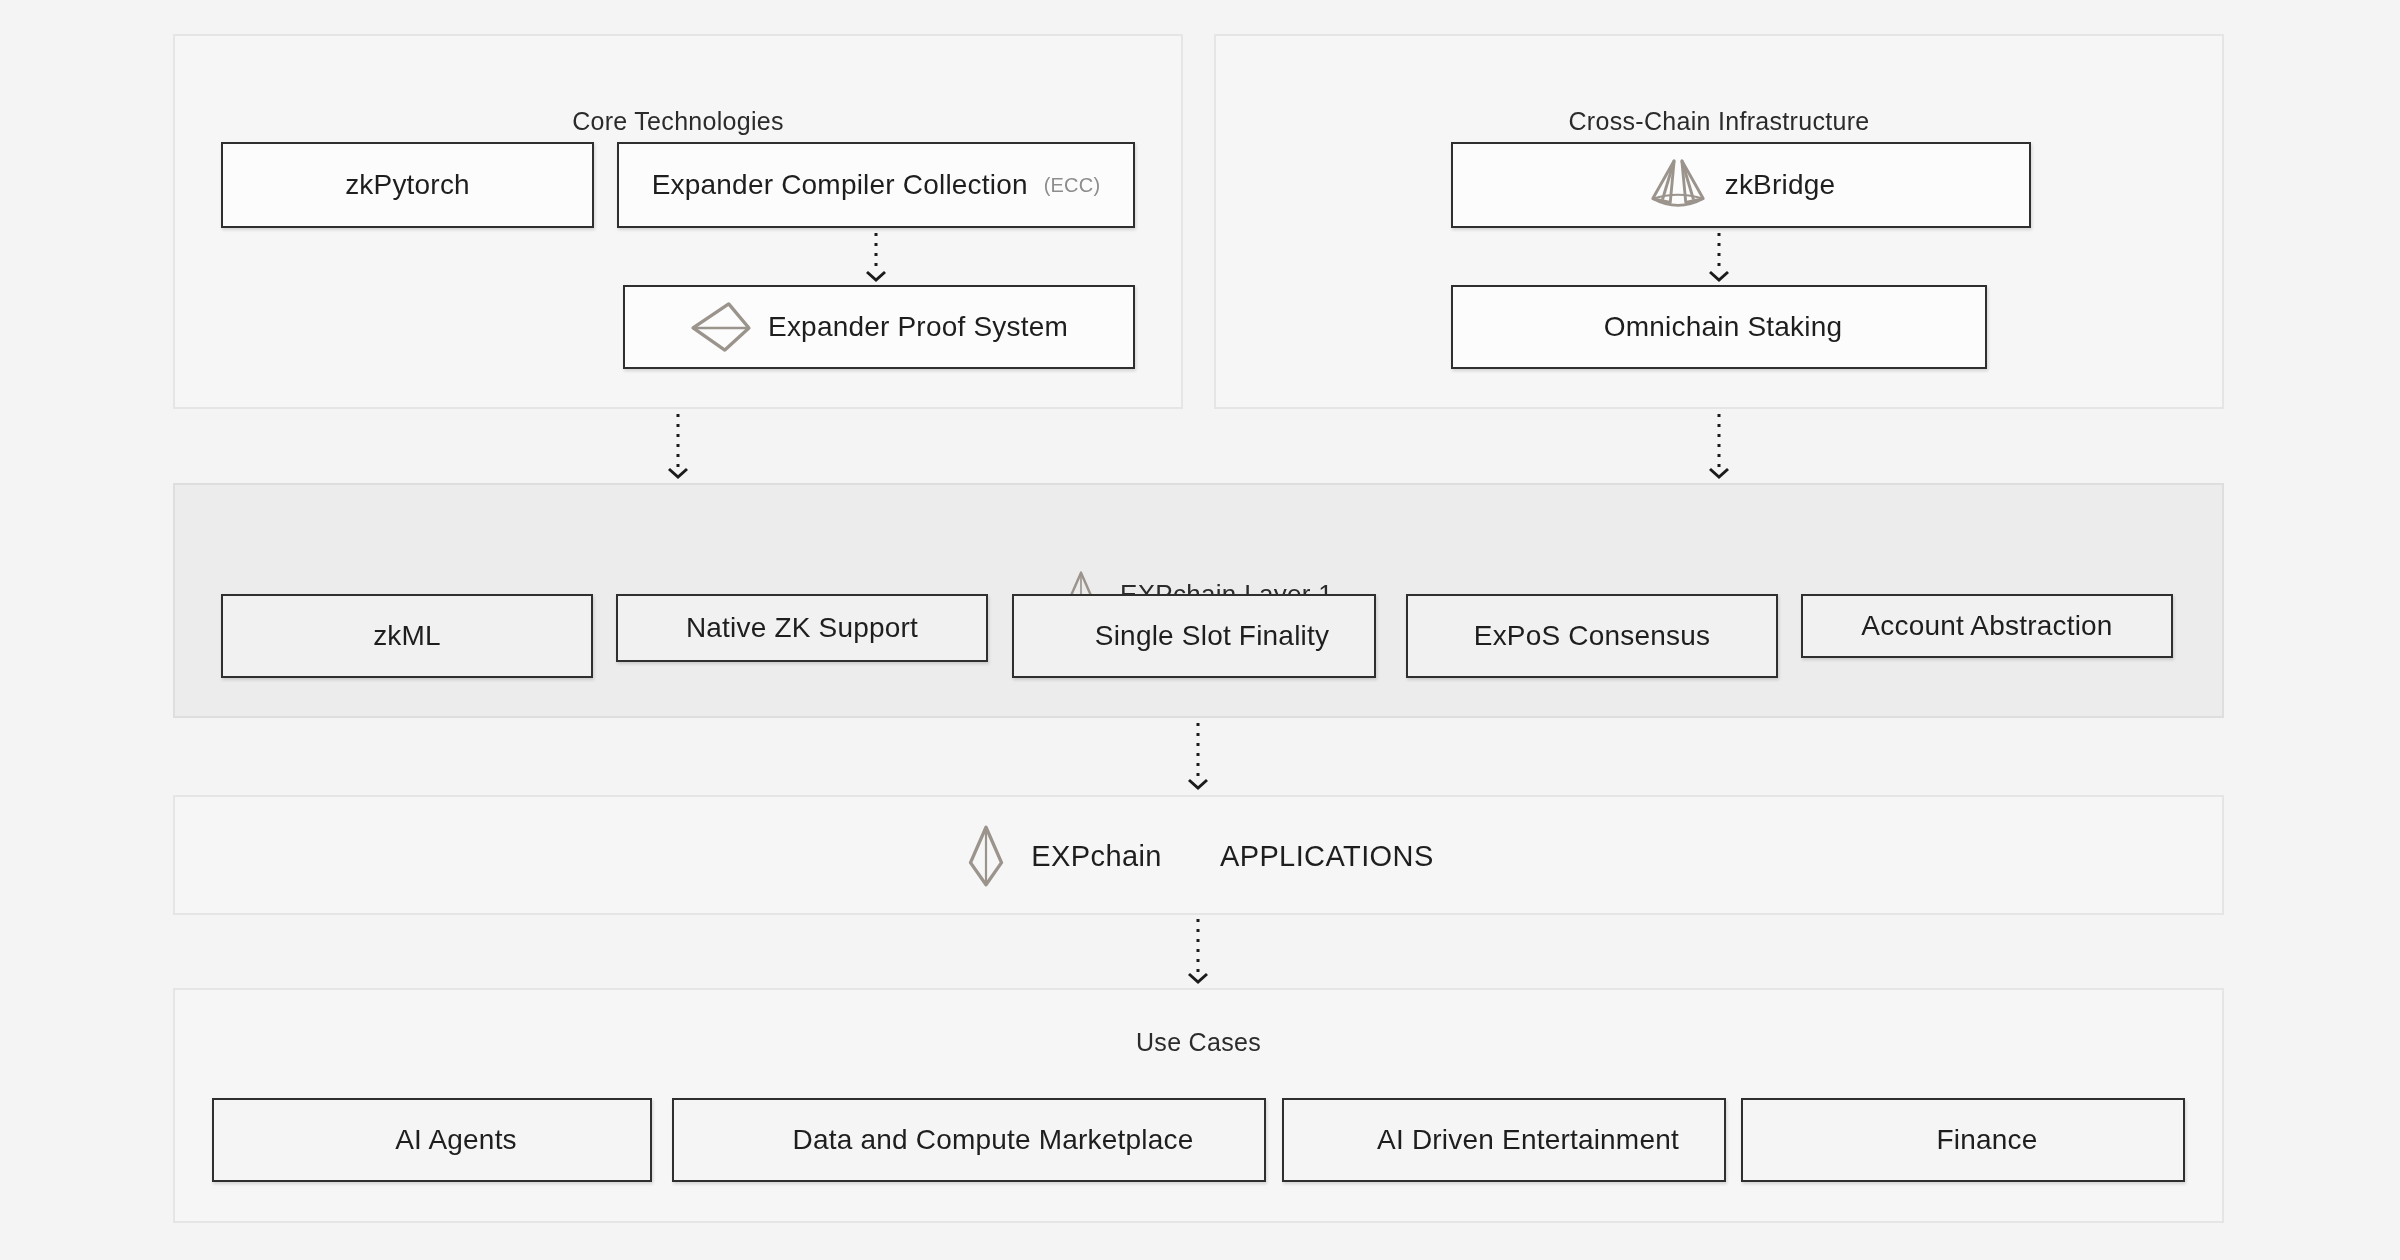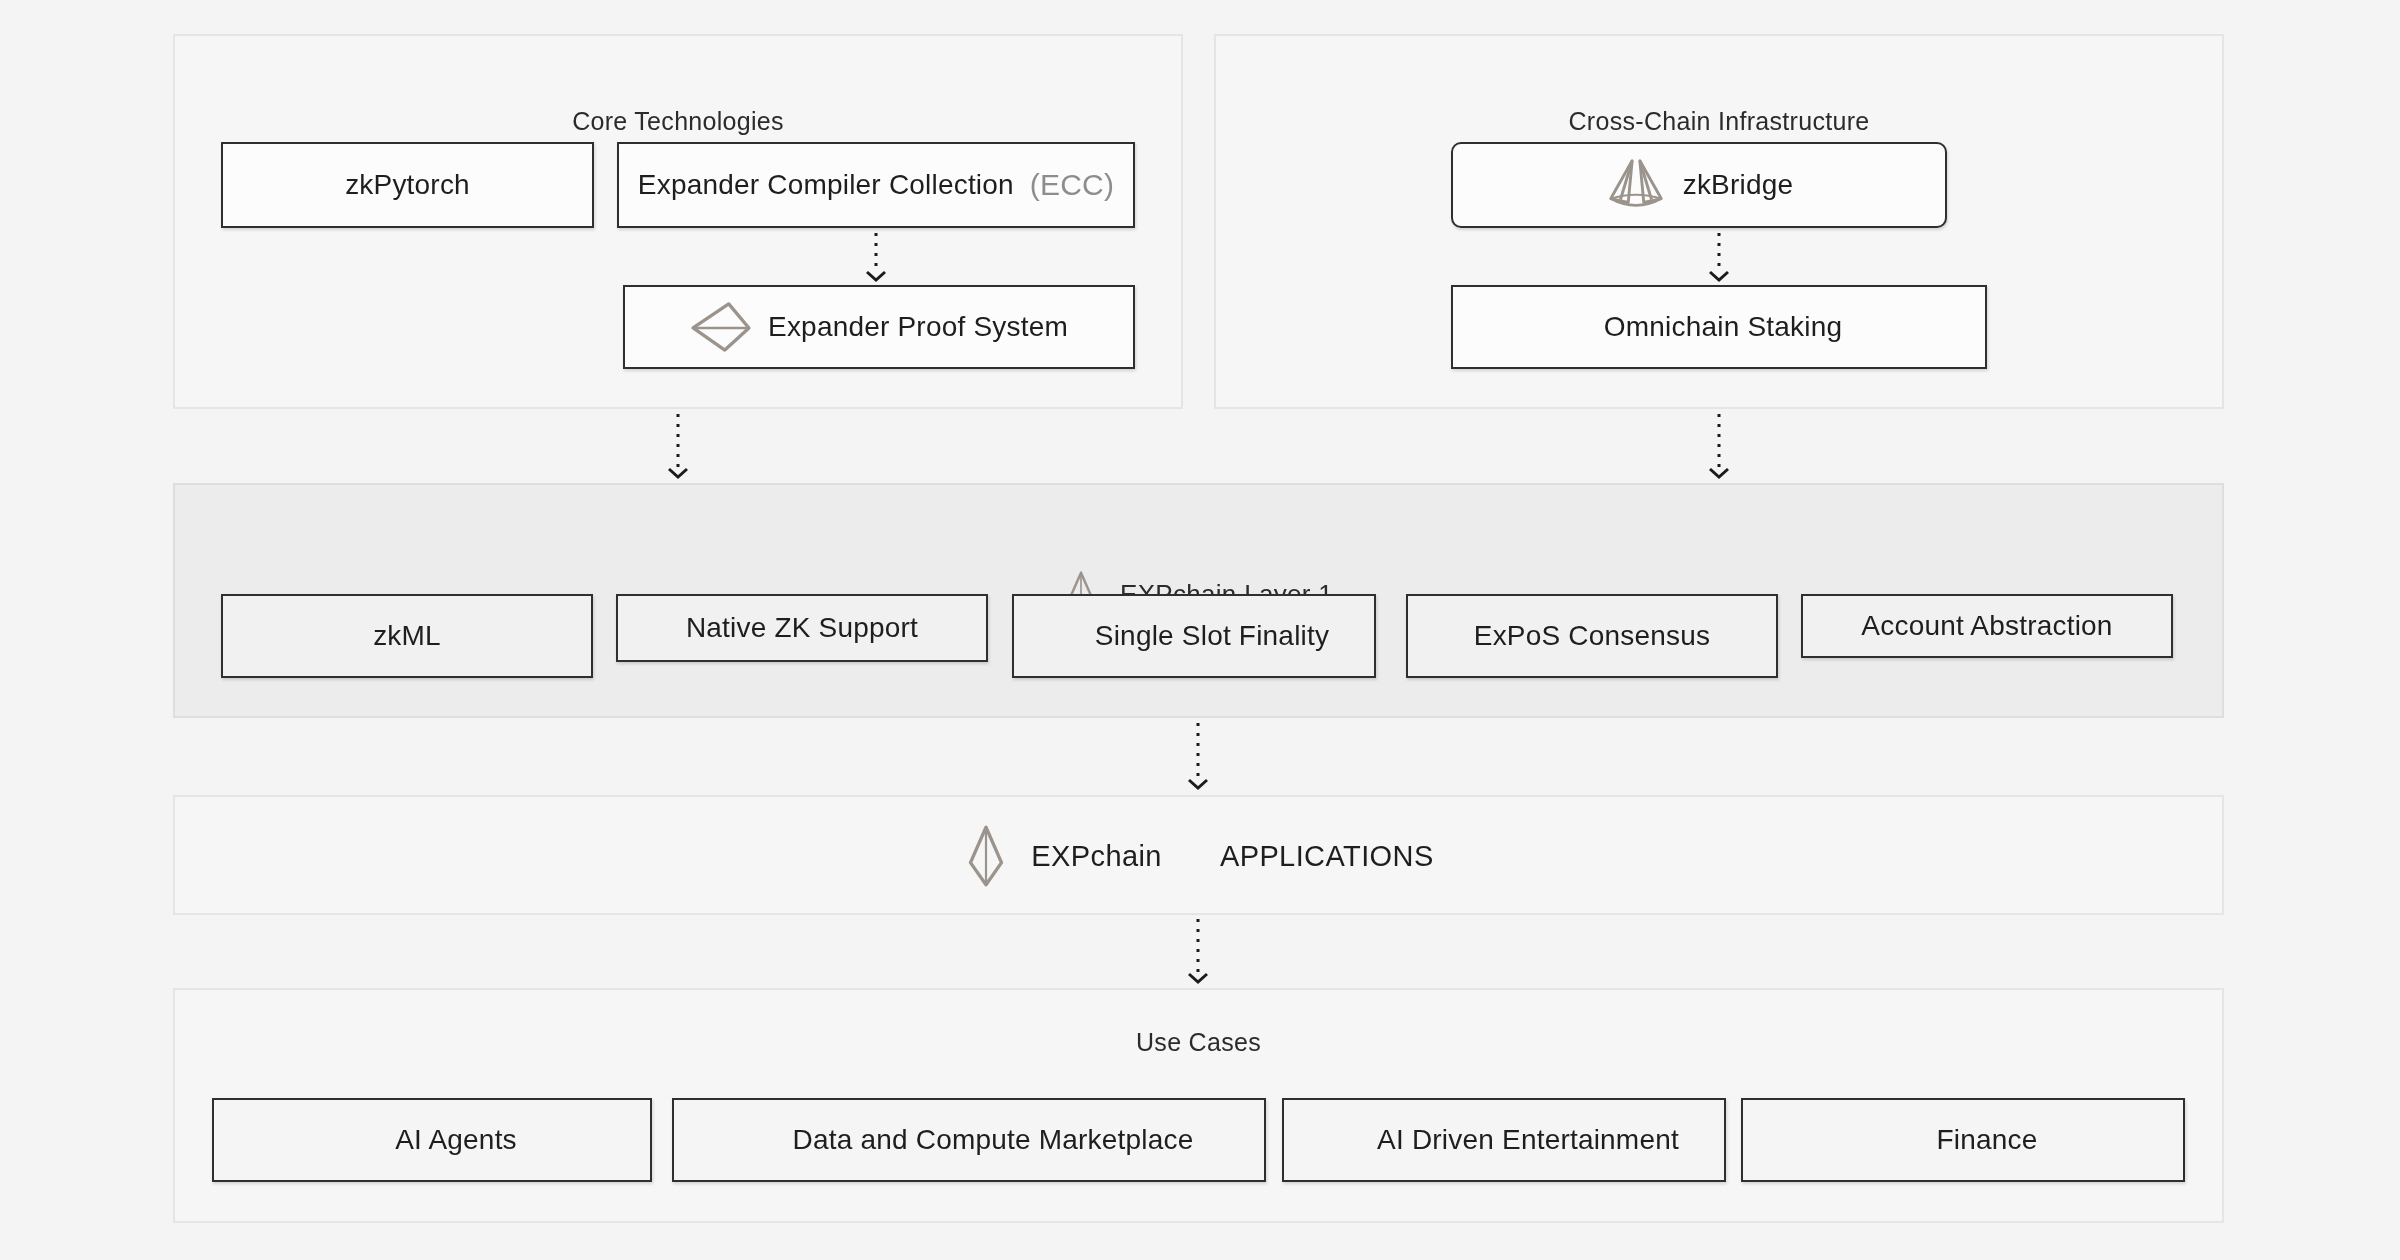--- a/index.html
+++ b/index.html
@@ -21,21 +21,21 @@
   .panel-title{position:absolute;left:0;right:0;text-align:center;font-size:25px;font-weight:400;color:var(--title-text);letter-spacing:.3px;}
   .node{
     position:absolute;display:flex;align-items:center;justify-content:center;gap:16px;
     border:2px solid var(--box-border);box-sizing:border-box;
     font-size:28px;font-weight:500;letter-spacing:.2px;color:var(--text);
     box-shadow:1px 2px 3px rgba(0,0,0,0.14);
   }
   .node.white{background:var(--node-white);}
   .node.gray{background:var(--node-gray);}
   .node.light{background:var(--node-light);padding-left:48px;}
-  .suffix{font-size:30px;color:var(--muted-text);font-weight:400;}
+  .suffix{font-size:20px;color:var(--muted-text);font-weight:400;}
   .header-row{position:absolute;left:0;right:0;display:flex;align-items:center;justify-content:center;gap:22px;}
   .layer1-title{font-size:26px;font-weight:400;color:var(--title-text);letter-spacing:.3px;}
   .apps-title{font-size:29px;font-weight:500;color:var(--text);letter-spacing:.4px;}
   .apps-gap{display:inline-block;width:14px;}
   .arrow{position:absolute;line-height:0;}
   .icon{line-height:0;flex:0 0 auto;}
   svg{display:block;}
 </style>
 </head>
 <body>
@@ -58,21 +58,21 @@
         <path d="M3 28 L40 3 L61 28 L36 51 Z" stroke="var(--icon-stroke)" stroke-width="3.5" stroke-linejoin="round"></path>
         <path d="M3 28 L61 28" stroke="var(--icon-stroke)" stroke-width="2.5"></path>
       </svg>
     </span>
     <span>Expander Proof System</span>
   </div>
 
   <div class="panel" style="left:1214px;top:34px;width:1010px;height:375px;">
     <div class="panel-title" style="top:71px;">Cross-Chain Infrastructure</div>
   </div>
-  <div class="node white" style="left:1451px;top:142px;width:496px;height:86px;border-radius:10px;">
+  <div class="node white" style="left:1451px;top:142px;width:580px;height:86px;">
     <span class="icon">
       <svg width="62" height="58" viewBox="0 0 64 58" fill="none" stroke="var(--icon-stroke)" stroke-width="3" stroke-linejoin="round">
         <path d="M6 43 L28 4 L24 47 Z"></path>
         <path d="M28 4 L16 44"></path>
         <path d="M58 43 L36 4 L40 47 Z"></path>
         <path d="M36 4 L48 44"></path>
         <path d="M6 43 Q32 57 58 43"></path>
         <path d="M6 43 Q32 35 58 43" stroke-width="2"></path>
       </svg>
     </span>

